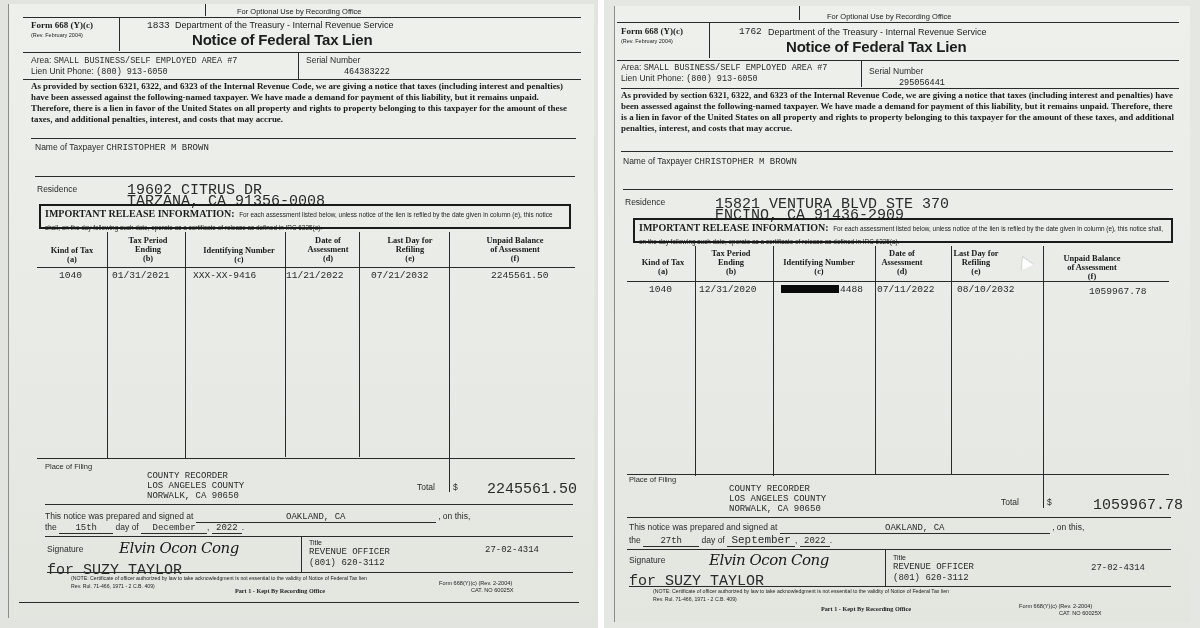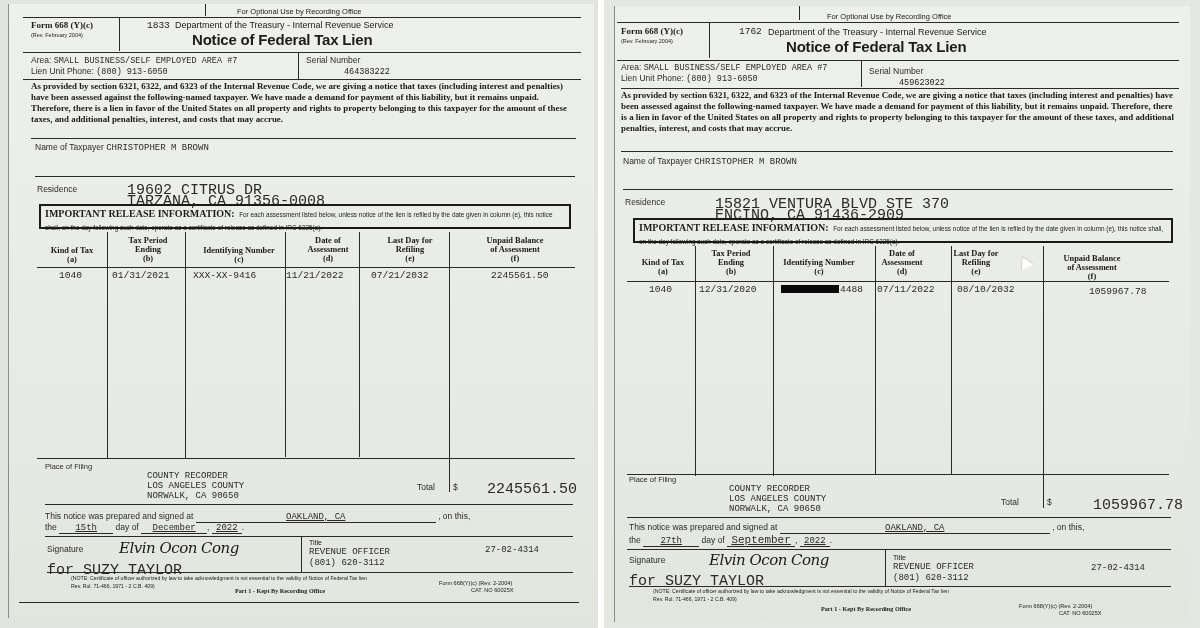--- a/index.html
+++ b/index.html
@@ -24,21 +24,21 @@
     .label { font-size: 8.5px; color: #2b2b2b; }
     .val { font-size: 15px; color: #2a2a2a; }
     .title { font-size: 15px; font-weight: bold; font-family: "Liberation Sans", sans-serif; letter-spacing: -0.2px; }
     .para { font-family: "Liberation Serif", serif; font-weight: bold; font-size: 8.9px; line-height: 11px; color: #1a1a1a; }
     .release-box { position: absolute; border: 2.4px solid #1a1a1a; padding: 1px 4px; }
     .release-box .rt { font-family: "Liberation Serif", serif; font-weight: bold; font-size: 10px; }
     .release-box .rs { font-size: 6.4px; }
     .colhead { position: absolute; text-align: center; font-family: "Liberation Serif", serif; font-weight: bold; font-size: 8.4px; line-height: 9px; color: #1a1a1a; }
     .cell { position: absolute; font-family: "Liberation Mono", monospace; font-size: 9.6px; color: #2a2a2a; }
     .redact { display: inline-block; width: 58px; height: 8px; background: #0a0a0a; vertical-align: middle; margin-right: 1px; }
-    .uline { border-bottom: 1px solid #2a2a2a; display: inline-block; text-align: center; text-decoration: underline; }
+    .uline { border-bottom: 1px solid #2a2a2a; display: inline-block; text-align: center; }
     .sig { position: absolute; font-family: "DejaVu Serif", serif; font-style: italic; font-size: 15px; color: #1a1a1a; letter-spacing: -0.5px; }
     .cursor { position: absolute; width: 0; height: 0; border-left: 7px solid transparent; border-right: 7px solid transparent; border-bottom: 12px solid #ffffff; transform: rotate(-25deg); filter: drop-shadow(0 0 0.6px #222); }
     .divider { position: absolute; left: 598px; top: 0; width: 6px; height: 628px; background: #ffffff; }
   </style>
 </head>
 <body>
 
 <div class="divider"></div>
 
 <div class="panel left">
@@ -178,21 +178,21 @@
     <div class="vline" style="left:94px;top:16px;height:36px;"></div>
     <div class="abs mono" style="left:124px;top:20px;font-size:9.5px;">1762</div>
     <div class="abs" style="left:153px;top:21px;font-size:9px;">Department of the Treasury - Internal Revenue Service</div>
     <div class="abs title" style="left:171px;top:32px;">Notice of Federal Tax Lien</div>
     <div class="hline" style="left:2px;top:54px;width:562px;"></div>
 
     <div class="abs label" style="left:6px;top:56px;"><span>Area:</span> <span class="mono" style="font-size:8.5px;">SMALL BUSINESS/SELF EMPLOYED AREA #7</span></div>
     <div class="abs label" style="left:6px;top:67px;"><span>Lien Unit Phone:</span> <span class="mono" style="font-size:8.5px;">(800) 913-6050</span></div>
     <div class="vline" style="left:246px;top:54px;height:27px;"></div>
     <div class="abs label" style="left:254px;top:60px;">Serial Number</div>
-    <div class="abs mono" style="left:284px;top:72px;font-size:8.5px;">459623022</div>
+    <div class="abs mono" style="left:284px;top:72px;font-size:8.5px;">295056441</div>
     <div class="hline" style="left:6px;top:82px;width:558px;"></div>
 
     <div class="abs para" style="left:6px;top:84px;width:556px;">As provided by section 6321, 6322, and 6323 of the Internal Revenue Code, we are giving a notice that taxes (including interest and penalties) have been assessed against the following-named taxpayer. We have made a demand for payment of this liability, but it remains unpaid. Therefore, there is a lien in favor of the United States on all property and rights to property belonging to this taxpayer for the amount of these taxes, and additional penalties, interest, and costs that may accrue.</div>
     <div class="hline thin" style="left:6px;top:145px;width:552px;"></div>
 
     <div class="abs label" style="left:8px;top:150px;"><span>Name of Taxpayer</span> <span class="mono" style="font-size:9px;">CHRISTOPHER M BROWN</span></div>
     <div class="hline" style="left:8px;top:183px;width:550px;"></div>
 
     <div class="abs label" style="left:10px;top:191px;">Residence</div>
     <div class="abs val mono" style="left:100px;top:190px;">15821 VENTURA BLVD STE 370</div>

